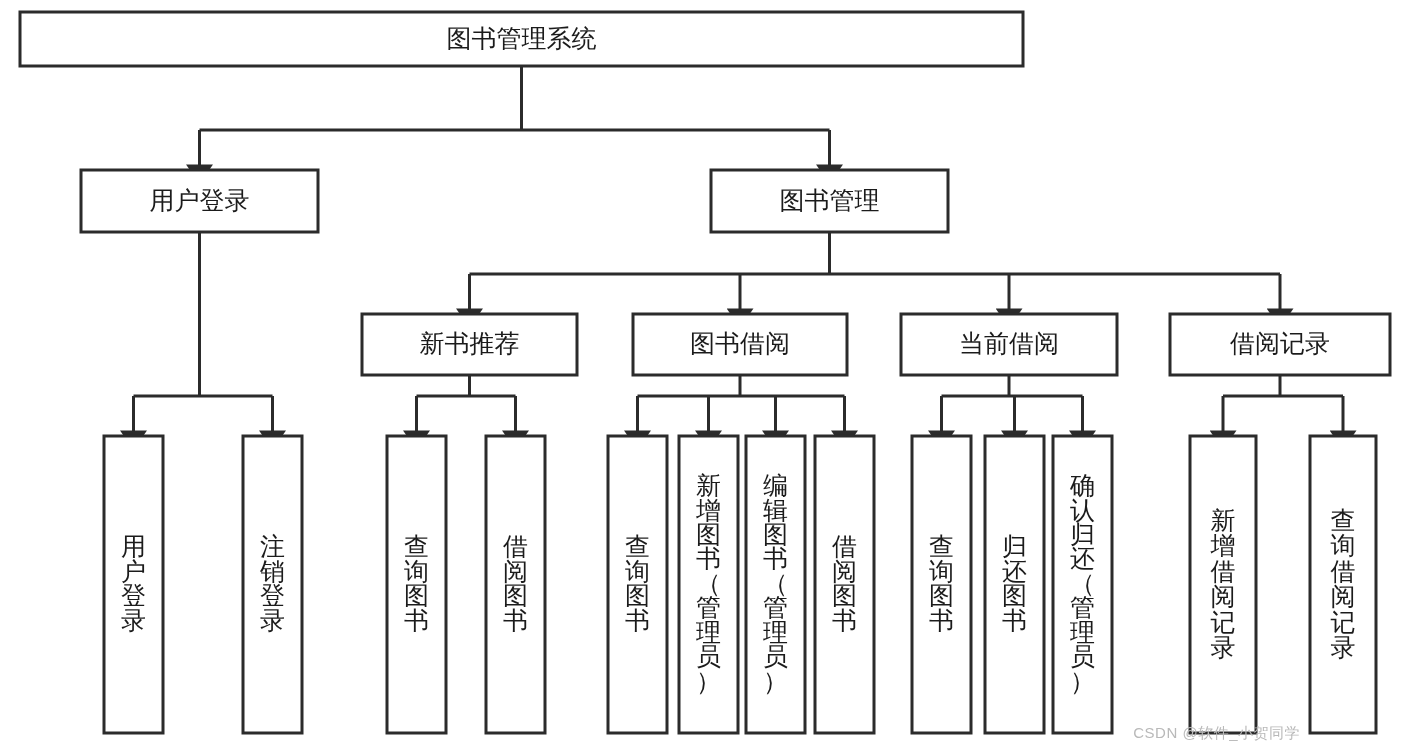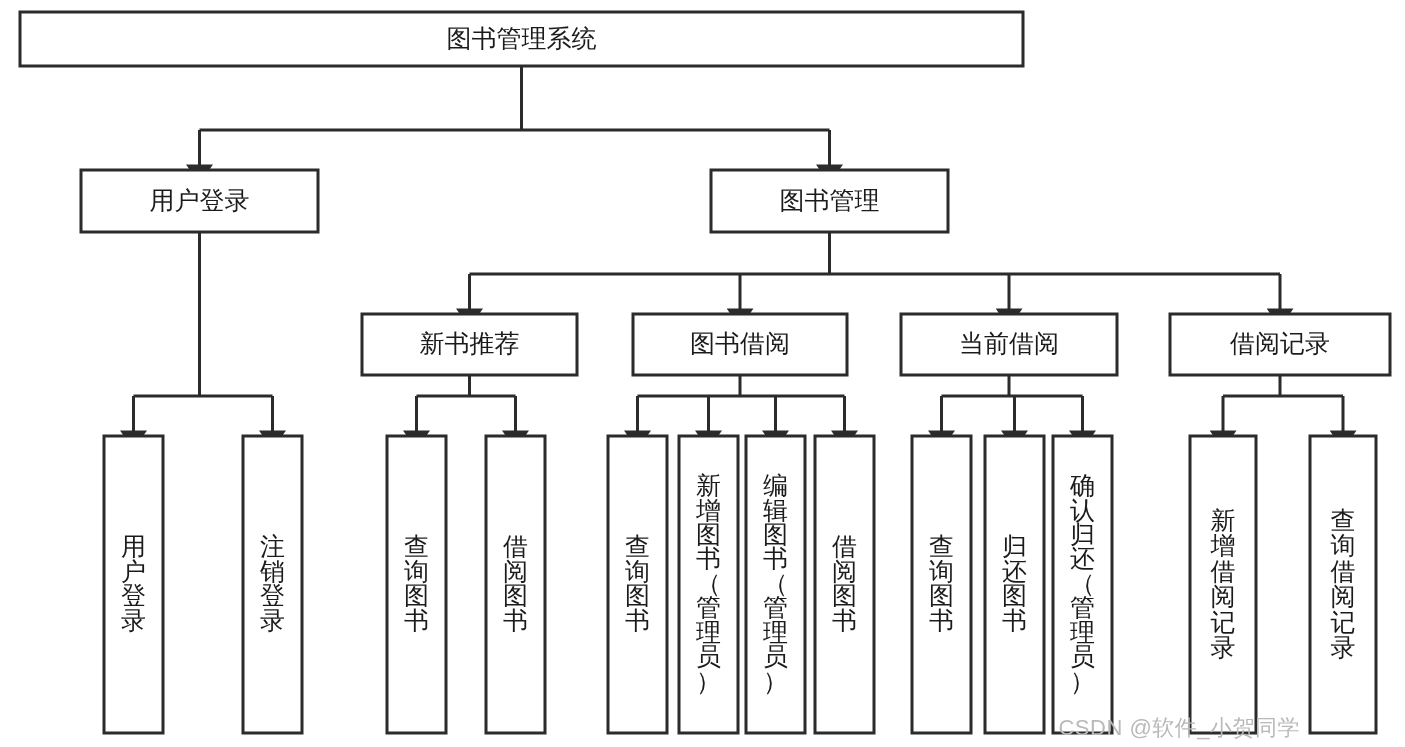--- a/index.html
+++ b/index.html
@@ -45,21 +45,21 @@
   .connector {
     stroke: #2b2b2b;
     stroke-width: 3;
     fill: none;
   }
   .watermark-text {
     position: absolute;
     right: 10px;
     bottom: 4px;
     font-family: "Liberation Sans", "DejaVu Sans", sans-serif;
-    font-size: 22px;
+    font-size: 15px;
     color: #b9b9b9;
     letter-spacing: 0.5px;
     white-space: nowrap;
     pointer-events: none;
   }
 </style>
 </head>
 <body>
 
 <div id="diagram-root">

